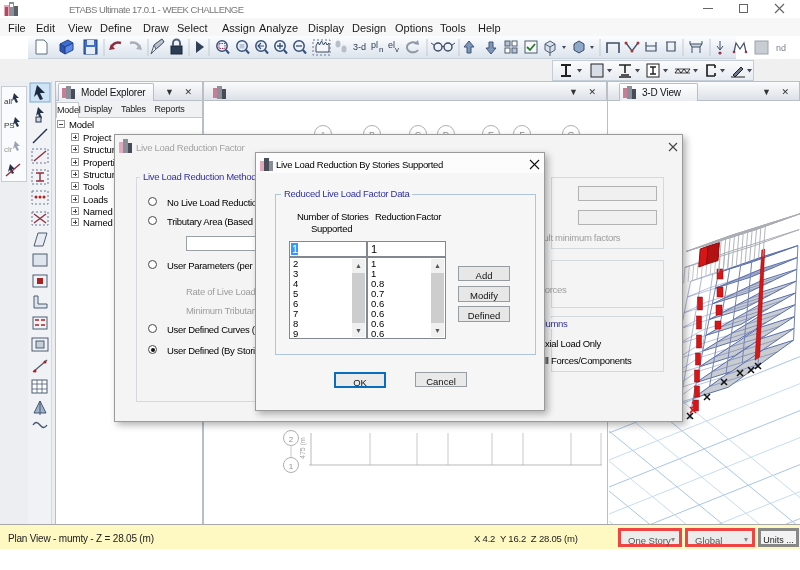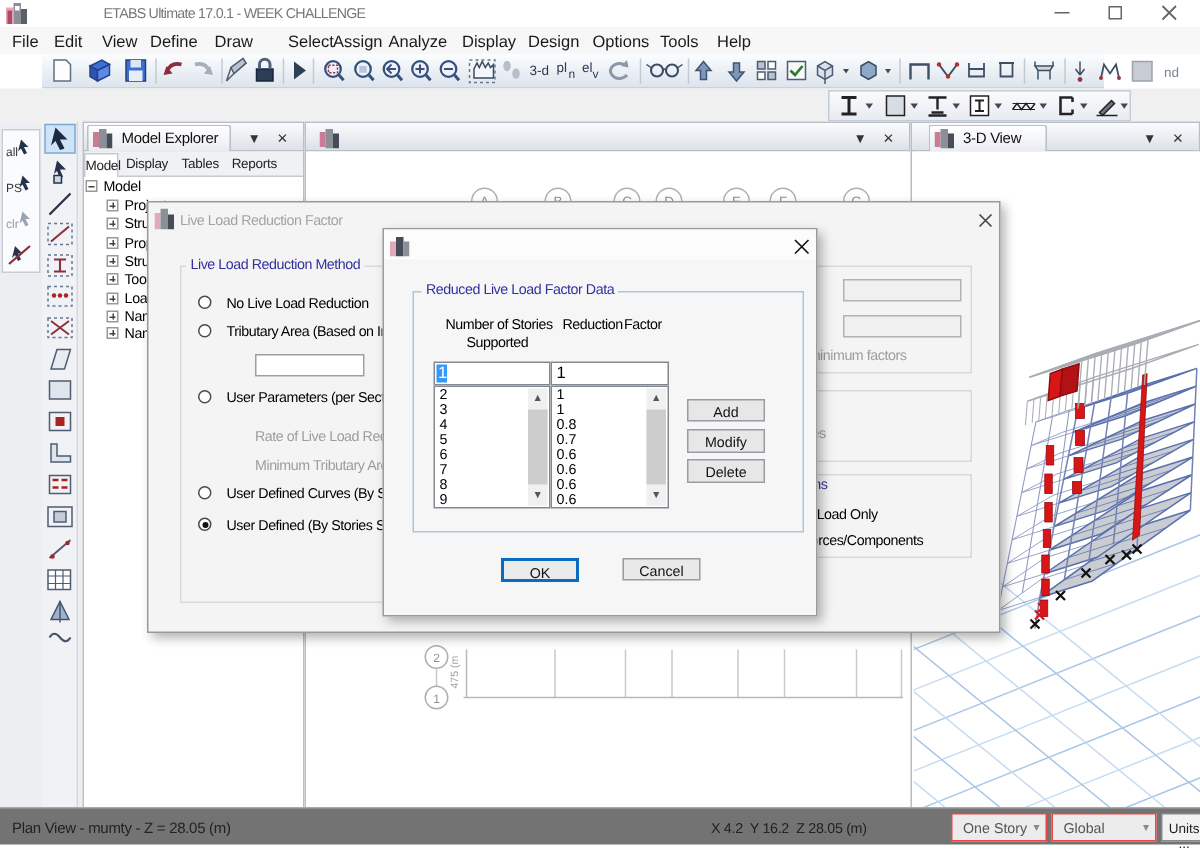--- a/index.html
+++ b/index.html
@@ -37,22 +37,22 @@
 #subtabs div { position:absolute; top:1px; height:16px; padding:2px 0 0 0; text-align:center; color:#222; }
 #subtabs .active { background:#fff; border:1px solid #c6cad0; border-bottom:none; }
 
 #tree { position:absolute; left:0; top:36px; width:100%; height:400px; font-size:9.5px; letter-spacing:-0.2px; color:#000; }
 .trow { position:absolute; white-space:nowrap; }
 .pm { position:absolute; width:8px; height:8px; border:1px solid #999; background:#fff; }
 .pm::before, .pm.minus::before { content:""; position:absolute; left:1px; top:2.5px; width:4px; height:1px; background:#444; }
 .pm.plus::after { content:""; position:absolute; left:2.5px; top:1px; width:1px; height:4px; background:#444; }
 
 
-#statusbar { left:0; top:538px; width:800px; height:25px; background:#737373; border-top:1px solid #a9a9a9; font-size:11px; color:#222; }
-.sbox { position:absolute; top:3px; height:19px; background:#ececec; border:1px solid #ef4444; font-size:9.5px; color:#555; padding:4px 4px 0 7px;margin-left:16px; }
+#statusbar { left:0; top:524px; width:800px; height:25px; background:#fef9c3; border-top:1px solid #a9a9a9; font-size:11px; color:#222; }
+.sbox { position:absolute; top:3px; height:19px; background:#ececec; border:3px solid #ef4444; font-size:9.5px; color:#555; padding:4px 4px 0 7px; }
 
 
 .dialog { position:absolute; background:#f4f4f4; border:1px solid #9a9a9a; box-shadow:3px 3px 7px rgba(0,0,0,0.3); }
 .groupbox { position:absolute; border:1px solid #d4d9dd; }
 .grouplabel { position:absolute; color:#31319e; font-size:9.5px; letter-spacing:-0.3px; background:#f4f4f4; padding:0 3px; white-space:nowrap; }
 .radio { position:absolute; width:9px; height:9px; border:1px solid #4a4a4a; border-radius:50%; background:#fff; }
 .radio.sel::after { content:""; position:absolute; left:1.5px; top:1.5px; width:4px; height:4px; border-radius:50%; background:#111; }
 .btn { position:absolute; background:#e7e7e7; border:1px solid #989da3; text-align:center; font-size:9.5px; color:#111; padding-top:3px; }
 .gtxt { color:#9d9d9d; }
 .dlbl { position:absolute; font-size:9.5px; letter-spacing:-0.3px; white-space:nowrap; }
@@ -78,21 +78,21 @@
 <svg class="abs" style="left:774px;top:3px" width="11" height="11">
     <path d="M1 1 L10 10 M10 1 L1 10" stroke="#666" stroke-width="1.2"></path>
   </svg>
 
 <div class="abs" id="menubar">
 <span style="left:8px">File</span>
     <span style="left:36px">Edit</span>
     <span style="left:68px">View</span>
 <span style="left:100px">Define</span>
     <span style="left:143px">Draw</span>
-    <span style="left:192px">Select</span>
+    <span style="left:177px">Select</span>
 <span style="left:222px">Assign</span>
     <span style="left:259px">Analyze</span>
     <span style="left:308px">Display</span>
 <span style="left:352px">Design</span>
     <span style="left:395px">Options</span>
     <span style="left:440px">Tools</span>
 <span style="left:478px">Help</span>
 </div>
 
 <div class="abs" id="toolbar1"><svg width="800" height="23" id="tb1svg">
@@ -479,24 +479,24 @@
       <div class="pm plus" style="left:15px;top:100px"></div>
       <div class="trow" style="left:27px;top:99px">Named Plots</div>
     </div>
 </div>
 
 <div class="abs" id="statusbar">
   <div style="position:absolute;left:8px;top:8px;color:#222;font-size:10px;letter-spacing:-0.2px">Plan View - mumty - Z = 28.05 (m)</div>
   <div style="position:absolute;left:474px;top:8px;color:#222;font-size:9.5px;letter-spacing:-0.2px">X 4.2&nbsp; Y 16.2&nbsp; Z 28.05 (m)</div>
   <div class="sbox" style="left:618px;width:64px">One Story<span style="position:absolute;right:4px;top:4px;font-size:8px;color:#888">▾</span></div>
   <div class="sbox" style="left:685px;width:70px">Global<span style="position:absolute;right:4px;top:4px;font-size:8px;color:#888">▾</span></div>
-  <div class="sbox" style="left:758px;width:31px;color:#222;background:#f2f2f2;border-color:#888;text-align:center;padding-left:0;padding-right:0;font-size:9px">Units ...</div>
-</div>
-
-<div class="dialog" id="dlg1" style="left:98px;top:134px;width:569px;height:288px">
+  <div class="sbox" style="left:758px;width:41px;color:#222;background:#f2f2f2;border-color:#888;text-align:center;padding-left:0;padding-right:0;font-size:9px">Units ...</div>
+</div>
+
+<div class="dialog" id="dlg1" style="left:114px;top:134px;width:569px;height:288px">
   <svg class="abs" style="left:4px;top:4px" width="13" height="14">
       <rect x="0" y="3" width="4" height="11" fill="#e0a9bc"></rect>
       <rect x="4" y="0" width="5" height="14" fill="#8a8f98"></rect>
       <rect x="9" y="4" width="4" height="10" fill="#474d58"></rect>
     </svg>
   <div class="dlbl" style="left:21px;top:7px;color:#a3a3a3">Live Load Reduction Factor</div>
   <svg class="abs" style="left:553px;top:7px" width="10" height="10">
       <path d="M1 1 L9 9 M9 1 L1 9" stroke="#444" stroke-width="1.1"></path>
     </svg>
 
@@ -529,20 +529,21 @@
   <div class="dlbl" style="left:424px;top:220px">All Forces/Components</div>
 </div>
 
 <div class="dialog" id="dlg2" style="left:255px;top:152px;width:290px;height:259px;background:#f6f6f6">
   <div class="abs" style="left:0;top:0;width:100%;height:20px;background:#fcfcfc"></div>
   <svg class="abs" style="left:4px;top:5px" width="13" height="13">
       <rect x="0" y="3" width="4" height="10" fill="#e0a9bc"></rect>
       <rect x="4" y="0" width="5" height="13" fill="#474d58"></rect>
       <rect x="9" y="3" width="4" height="10" fill="#8a8f98"></rect>
     </svg>
+  <div class="dlbl" style="left:20px;top:6px;color:#000">Live Load Reduction By Stories Supported</div>
   <svg class="abs" style="left:273px;top:6px" width="11" height="11">
       <path d="M1 1 L10 10 M10 1 L1 10" stroke="#111" stroke-width="1.1"></path>
     </svg>
 
   <div class="groupbox" style="left:19px;top:41px;width:261px;height:161px;border-color:#aec6d8"></div>
   <div class="grouplabel" style="left:25px;top:35px;background:#f6f6f6">Reduced Live Load Factor Data</div>
 
   <div class="dlbl" style="left:41px;top:58px">Number of Stories</div>
   <div class="dlbl" style="left:119px;top:58px">Reduction</div>
   <div class="dlbl" style="left:160px;top:58px">Factor</div>
@@ -581,17 +582,17 @@
       <div class="lrow" style="top:70px">0.6</div>
       <div class="sbar">
         <div class="sarrow" style="top:0">▲</div>
         <div class="sarrow" style="bottom:0">▼</div>
         <div class="sthumb" style="top:14px;height:50px"></div>
       </div>
     </div>
 
   <div class="btn" style="left:202px;top:113px;width:52px;height:15px">Add</div>
   <div class="btn" style="left:202px;top:133px;width:52px;height:16px">Modify</div>
-  <div class="btn" style="left:202px;top:153px;width:52px;height:16px">Delete</div>
+  <div class="btn" style="left:202px;top:153px;width:52px;height:16px">Defined</div>
 
   <div class="btn" style="left:78px;top:219px;width:52px;height:16px;border:2px solid #0a6cc0;background:#ebebeb">OK</div>
   <div class="btn" style="left:159px;top:219px;width:52px;height:15px;background:#e9e9e9">Cancel</div>
 </div>
 
 </body></html>

